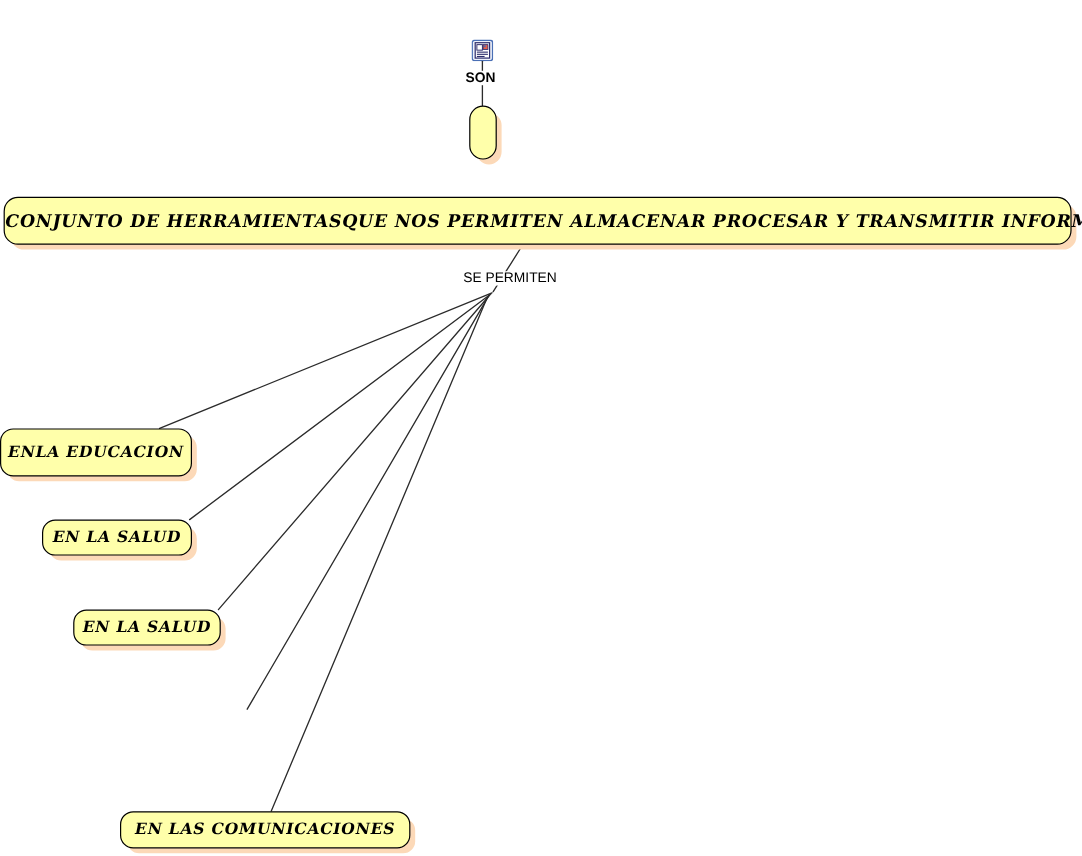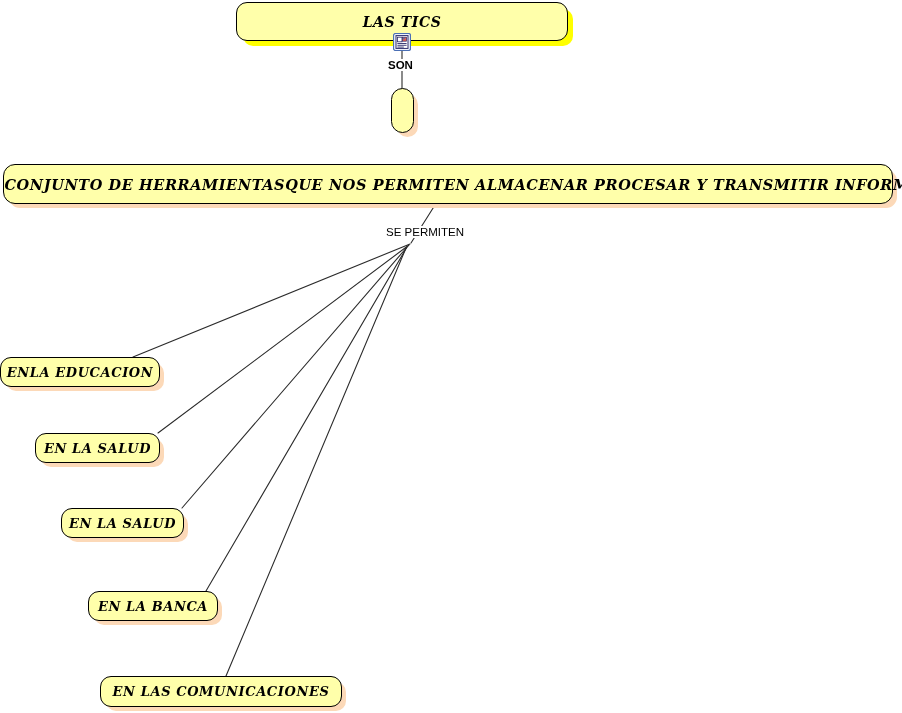--- a/index.html
+++ b/index.html
@@ -62,21 +62,21 @@
     top: 164px;
     width: 890px;
     height: 40px;
     font-size: 14.5px;
     border-radius: 12px;
   }
   #node-educacion {
     left: 0px;
     top: 357px;
     width: 160px;
-    height: 30px;
+    height: 40px;
     font-size: 13px;
   }
   #node-salud-1 {
     left: 35px;
     top: 433px;
     width: 125px;
     height: 30px;
     font-size: 13px;
   }
   #node-salud-2 {
@@ -154,23 +154,20 @@
         <line x1="402" y1="51" x2="402" y2="88"></line>
         <line x1="435" y1="205" x2="411" y2="243"></line>
         <line x1="410" y1="244" x2="133" y2="357"></line>
         <line x1="409" y1="245" x2="158" y2="433"></line>
         <line x1="408" y1="246" x2="182" y2="508"></line>
         <line x1="407" y1="247" x2="206" y2="591"></line>
         <line x1="406" y1="248" x2="226" y2="676"></line>
       </g>
   </svg>
 
-  <div class="node shadow-yellow" id="node-title">
-    <span>LAS TICS</span>
-  </div>
 
   <svg id="doc-icon" viewBox="0 0 18 18" xmlns="http://www.w3.org/2000/svg">
     <rect x="0.5" y="0.5" width="17" height="17" rx="2" fill="#eef2fb" stroke="#4a6fb5" stroke-width="1.2"></rect>
     <rect x="3" y="2.6" width="12" height="12.8" fill="#ffffff" stroke="#2b2b6b" stroke-width="1"></rect>
     <rect x="4.4" y="4.2" width="4.6" height="4.6" fill="#ffffff" stroke="#2b2b6b" stroke-width="0.8"></rect>
     <rect x="9.6" y="4.2" width="4" height="4" fill="#e8604c" stroke="#2b2b6b" stroke-width="0.7"></rect>
     <rect x="10.2" y="4.8" width="1.5" height="1.5" fill="#4a6fb5"></rect>
     <rect x="4.4" y="10" width="9.2" height="0.9" fill="#2b2b6b"></rect>
     <rect x="4.4" y="11.8" width="9.2" height="0.9" fill="#2b2b6b"></rect>
     <rect x="4.4" y="13.6" width="6.4" height="0.9" fill="#2b2b6b"></rect>
@@ -191,21 +188,18 @@
   </div>
 
   <div class="node shadow-peach" id="node-salud-1">
     <span>EN LA SALUD</span>
   </div>
 
   <div class="node shadow-peach" id="node-salud-2">
     <span>EN LA SALUD</span>
   </div>
 
-  <div class="node shadow-peach" id="node-banca">
-    <span>EN LA BANCA</span>
-  </div>
 
   <div class="node shadow-peach" id="node-comunicaciones">
     <span>EN LAS COMUNICACIONES</span>
   </div>
 
 </div>
 
 </body></html>

